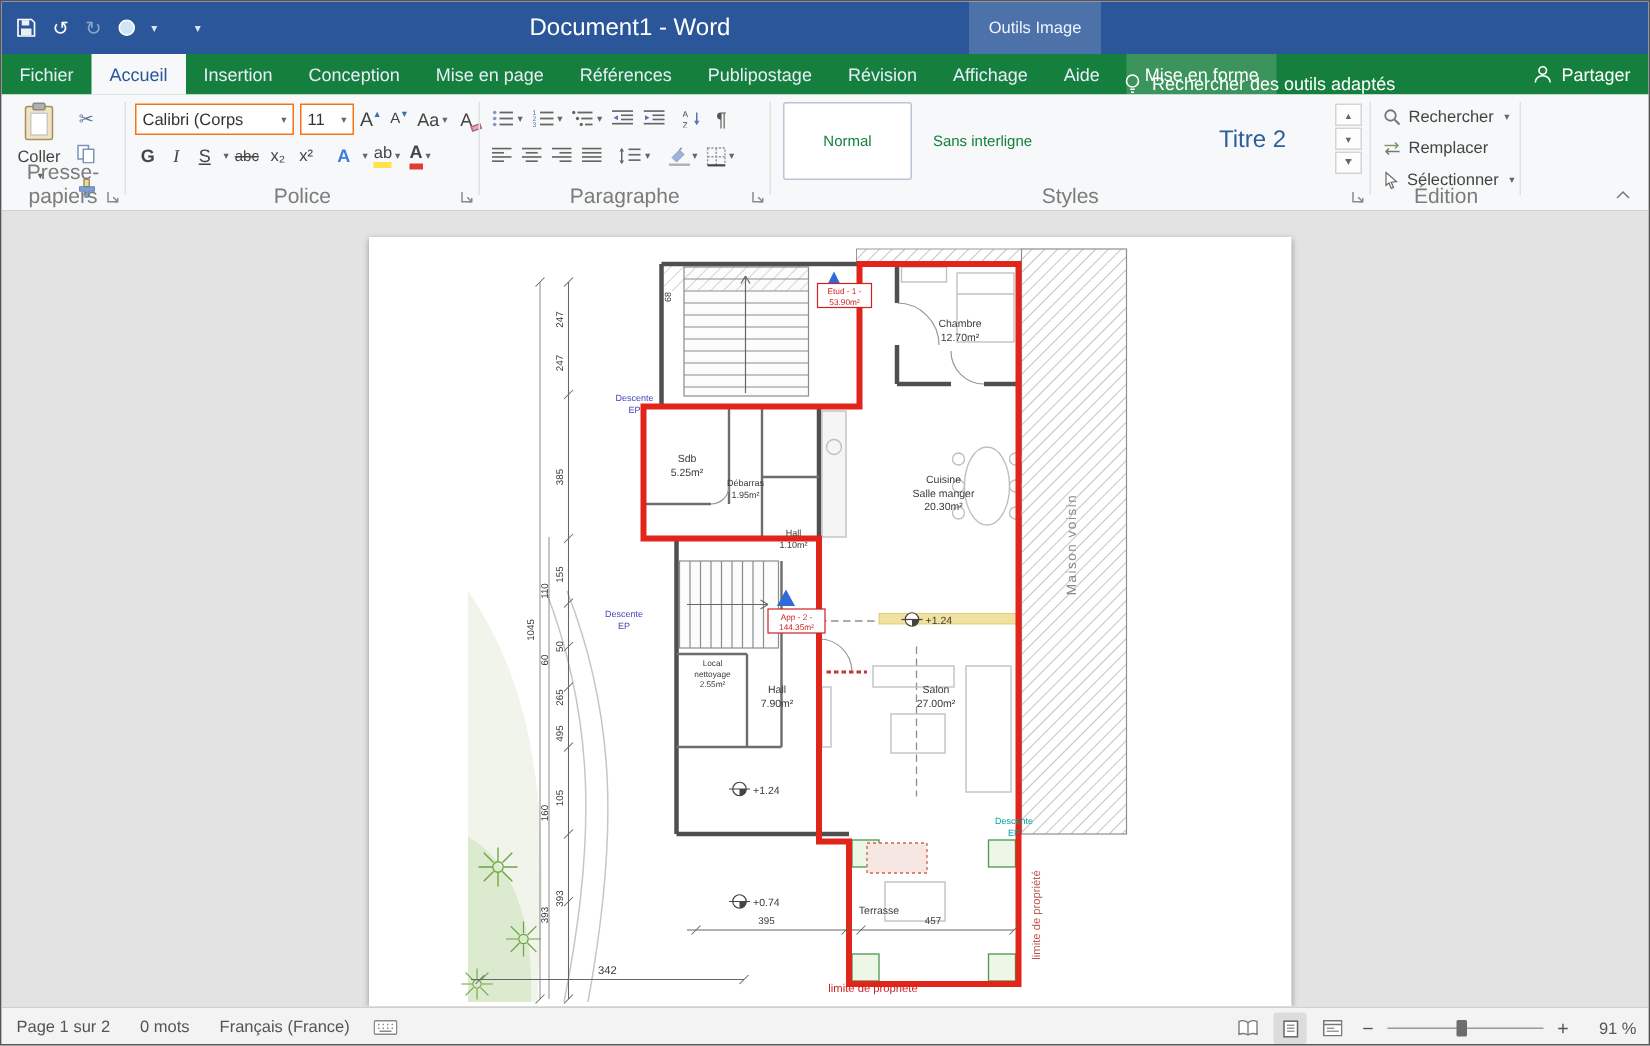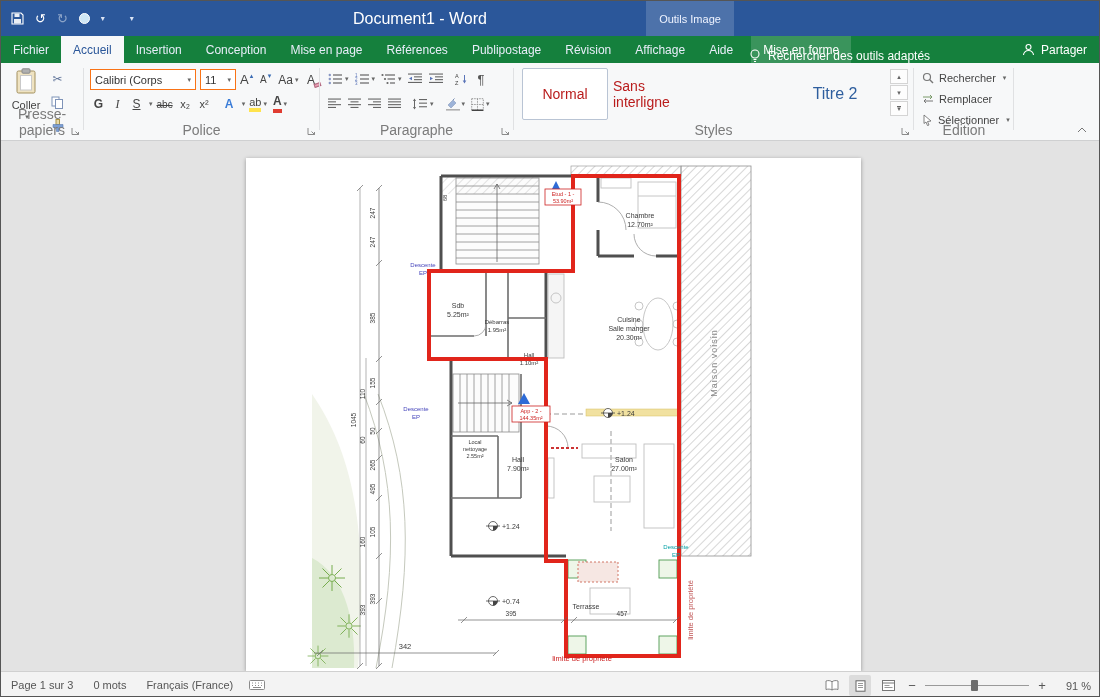--- a/index.html
+++ b/index.html
@@ -52,21 +52,21 @@
 .bHl{border-bottom:4px solid #ffe34d;line-height:1.1;font-size:11px}
 .bCol{border-bottom:4px solid #e03c31;line-height:1.1;font-weight:bold}
 .bFx{color:#3b7dd8;font-weight:bold}
 .erz{position:absolute;right:-6px;bottom:0;width:7px;height:4px;background:#e8a0b4;border:1px solid #b06a80;transform:rotate(-20deg)}
 .relA{position:relative;font-size:12px}
 .paste-btn{position:absolute;left:6px;top:5px;width:38px;height:62px;display:flex;flex-direction:column;align-items:center;justify-content:flex-start;gap:2px;border-radius:2px}
 .paste-label{font-size:11px;color:#444;margin-top:2px}
 .clip-col{position:absolute;left:48px;top:6px;display:flex;flex-direction:column;gap:3px}
 .stylecard{position:absolute;top:5px;height:52px;width:86px;display:flex;align-items:center;justify-content:center;border:1px solid transparent;border-radius:2px;cursor:default}
 .stylecard.selected{background:#fff;border-color:#b9c4d4}
-.st-n{font-size:14px;color:#b91c1c}
+.st-n{font-size:10px;color:#15803d}
 .st-t{font-size:16px;color:#2e5e9e}
 .stscroll{position:absolute;right:5px;top:6px;width:18px}
 .sc{height:15px;margin-bottom:1px;border:1px solid #d4d4d4;background:#fdfdfd;display:flex;align-items:center;justify-content:center;font-size:7px;color:#666}
 .erow{position:absolute;left:8px;display:flex;align-items:center;gap:5px;font-size:11px;color:#444;height:18px}
 .e1{top:6px}.e2{top:27px}.e3{top:48px}
 .collapse{position:absolute;right:12px;bottom:7px}
 .pilc{font-size:13px;color:#555}
 
 
 .docarea{position:absolute;left:0;top:140px;width:100%;height:530px;background:#e3e3e3;overflow:hidden}
@@ -624,21 +624,21 @@
           <text x="110" y="262" class="t65" transform="rotate(-90 110 262)">1045</text>
           <text x="159" y="491" class="t75">342</text>
           <text x="265" y="458" class="t65">395</text>
           <text x="376" y="458" class="t65">457</text>
         </g>
       </svg>
     </div>
   </div>
 
   <div class="statusbar">
-    <span class="sb-item">Page 1 sur 3</span>
+    <span class="sb-item">Page 1 sur 2</span>
     <span class="sb-item">0 mots</span>
     <span class="sb-item">Français (France)</span>
     <span class="sb-ico">
       <svg width="16" height="10" viewBox="0 0 16 10">
           <rect x="0.5" y="0.5" width="15" height="9" rx="1" fill="#fff" stroke="#8a8a8a"></rect>
           <path d="M3,3 h1 M6,3 h1 M9,3 h1 M12,3 h1 M3,5.5 h1 M6,5.5 h1 M9,5.5 h1 M12,5.5 h1 M4,7.5 h8" stroke="#8a8a8a"></path>
         </svg>
     </span>
     <div class="sb-right">
       <span class="view-btn">

